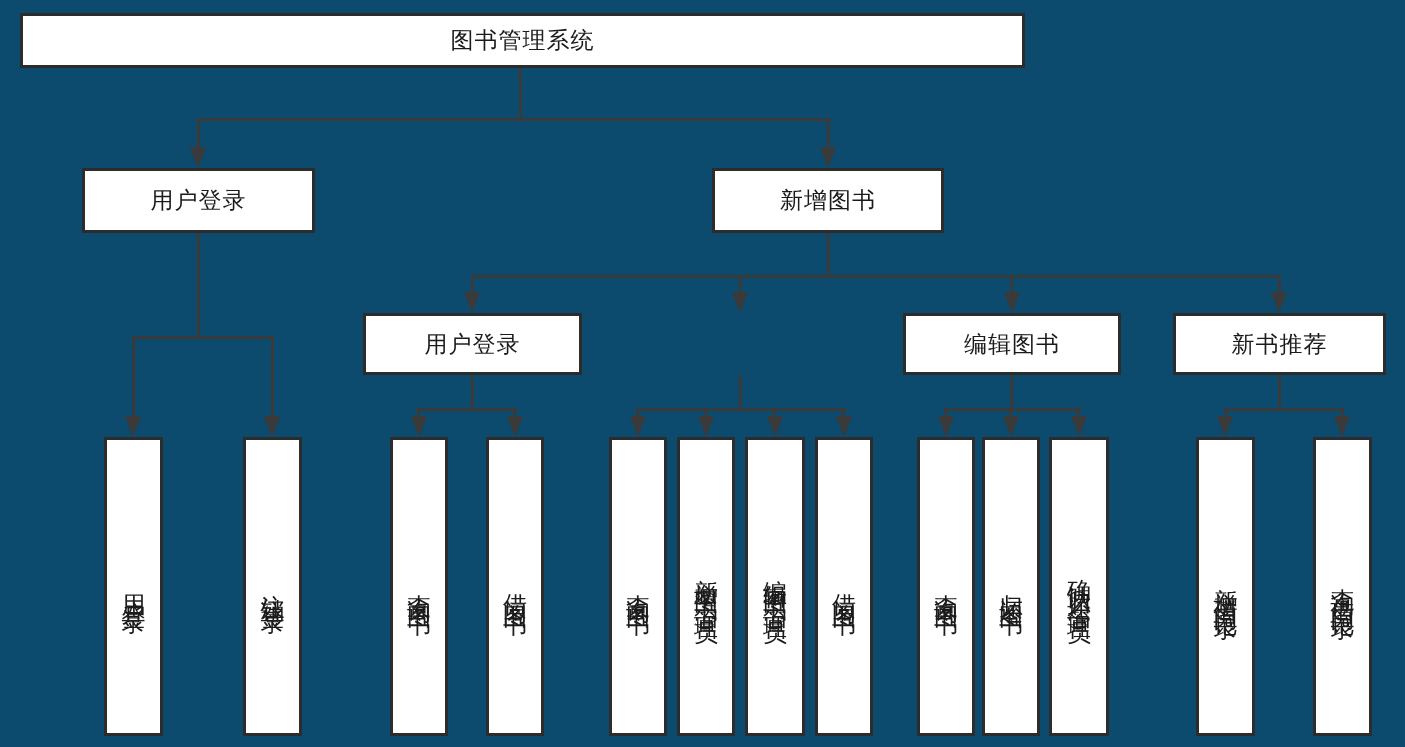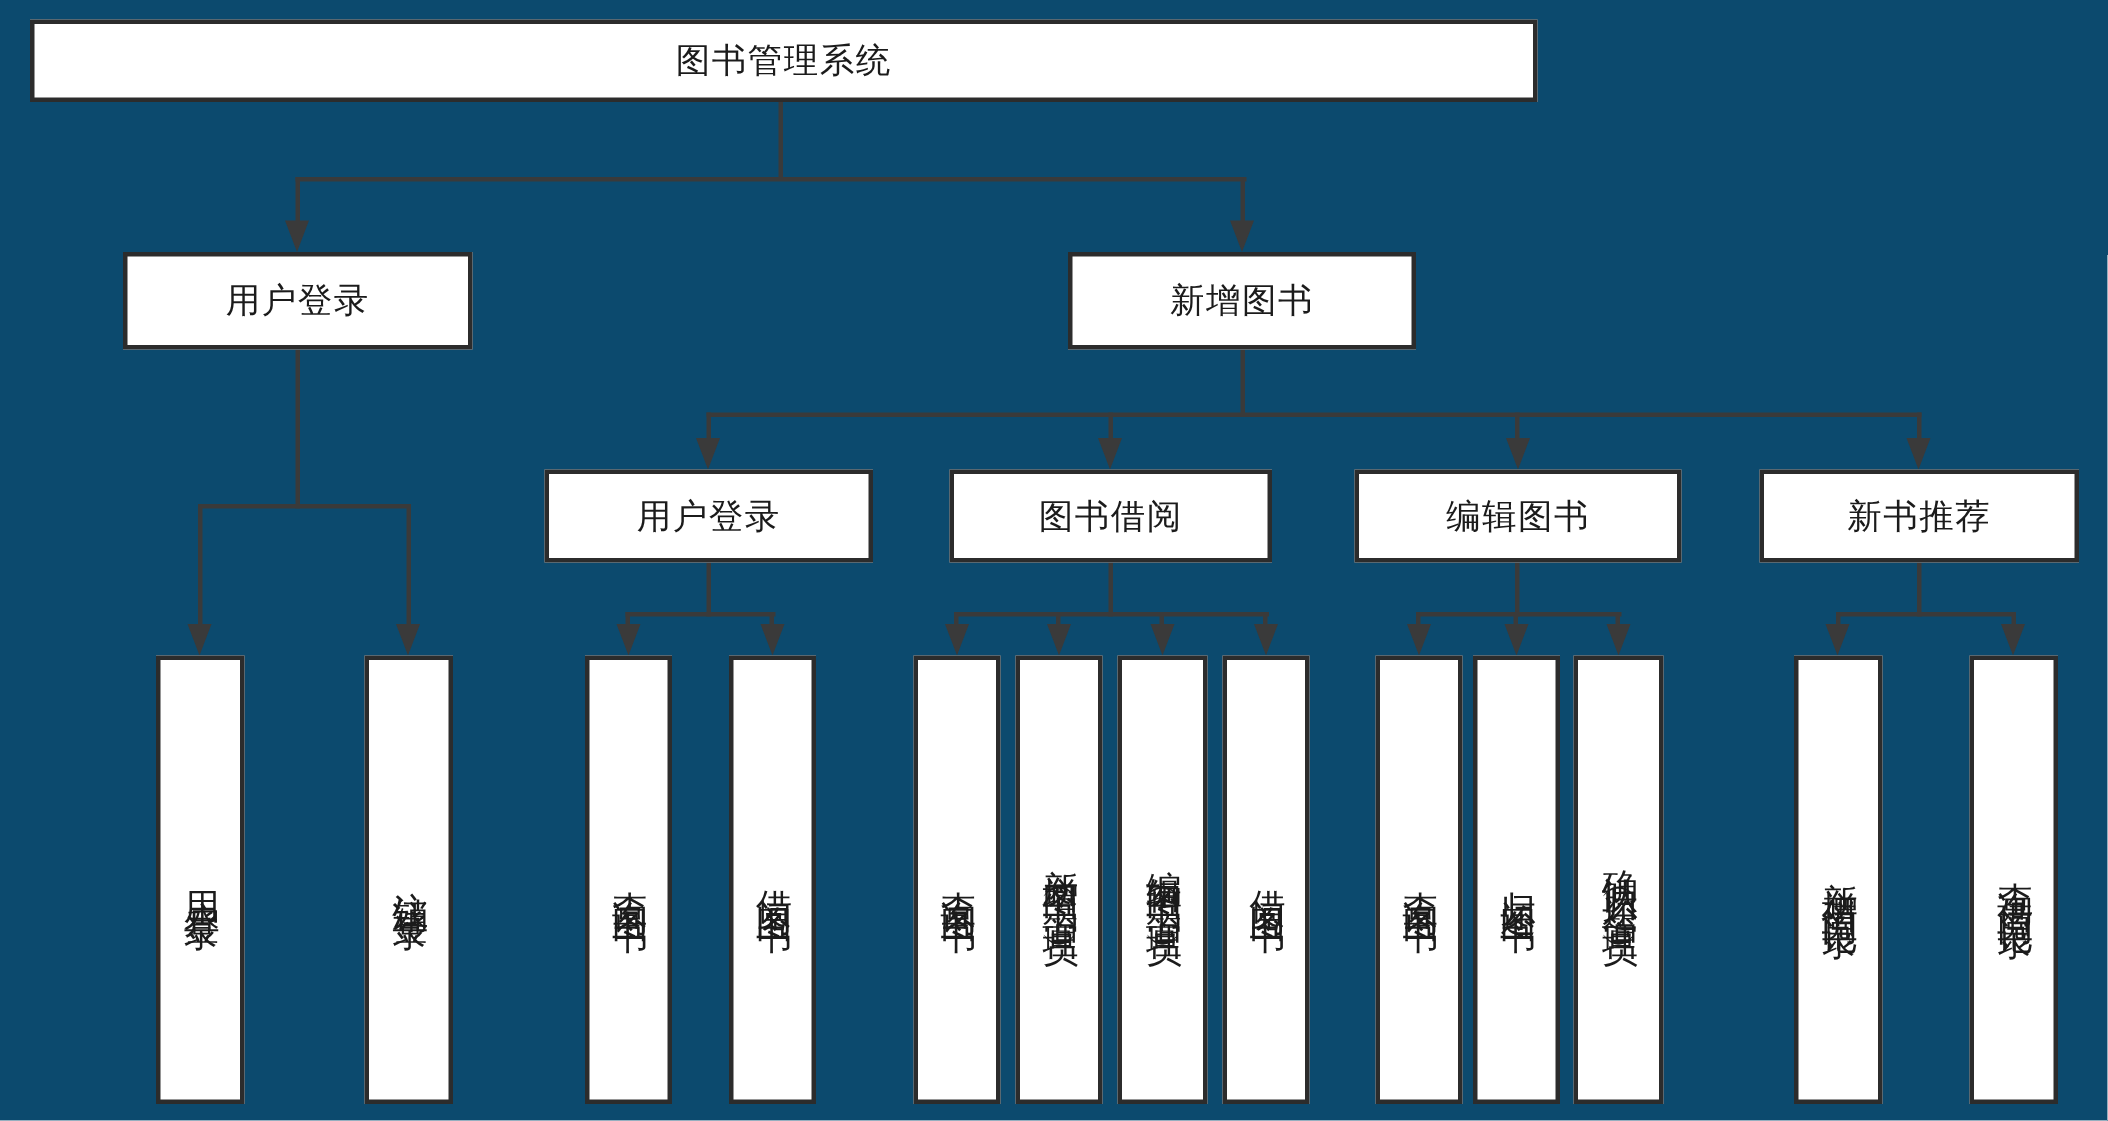--- a/index.html
+++ b/index.html
@@ -120,23 +120,20 @@
   <div class="hbox" style="left:82px;top:168px;width:233px;height:65px;">
     <span>用户登录</span>
   </div>
   <div class="hbox" style="left:712px;top:168px;width:232px;height:65px;">
     <span>新增图书</span>
   </div>
 
   <div class="hbox" style="left:363px;top:313px;width:219px;height:62px;">
     <span>用户登录</span>
   </div>
-  <div class="hbox" style="left:633px;top:313px;width:215px;height:62px;">
-    <span>图书借阅</span>
-  </div>
   <div class="hbox" style="left:903px;top:313px;width:218px;height:62px;">
     <span>编辑图书</span>
   </div>
   <div class="hbox" style="left:1173px;top:313px;width:213px;height:62px;">
     <span>新书推荐</span>
   </div>
 
   <div class="vbox" style="left:104px;top:437px;width:59px;height:299px;">
     <span class="vtext">用户登录</span>
   </div>

